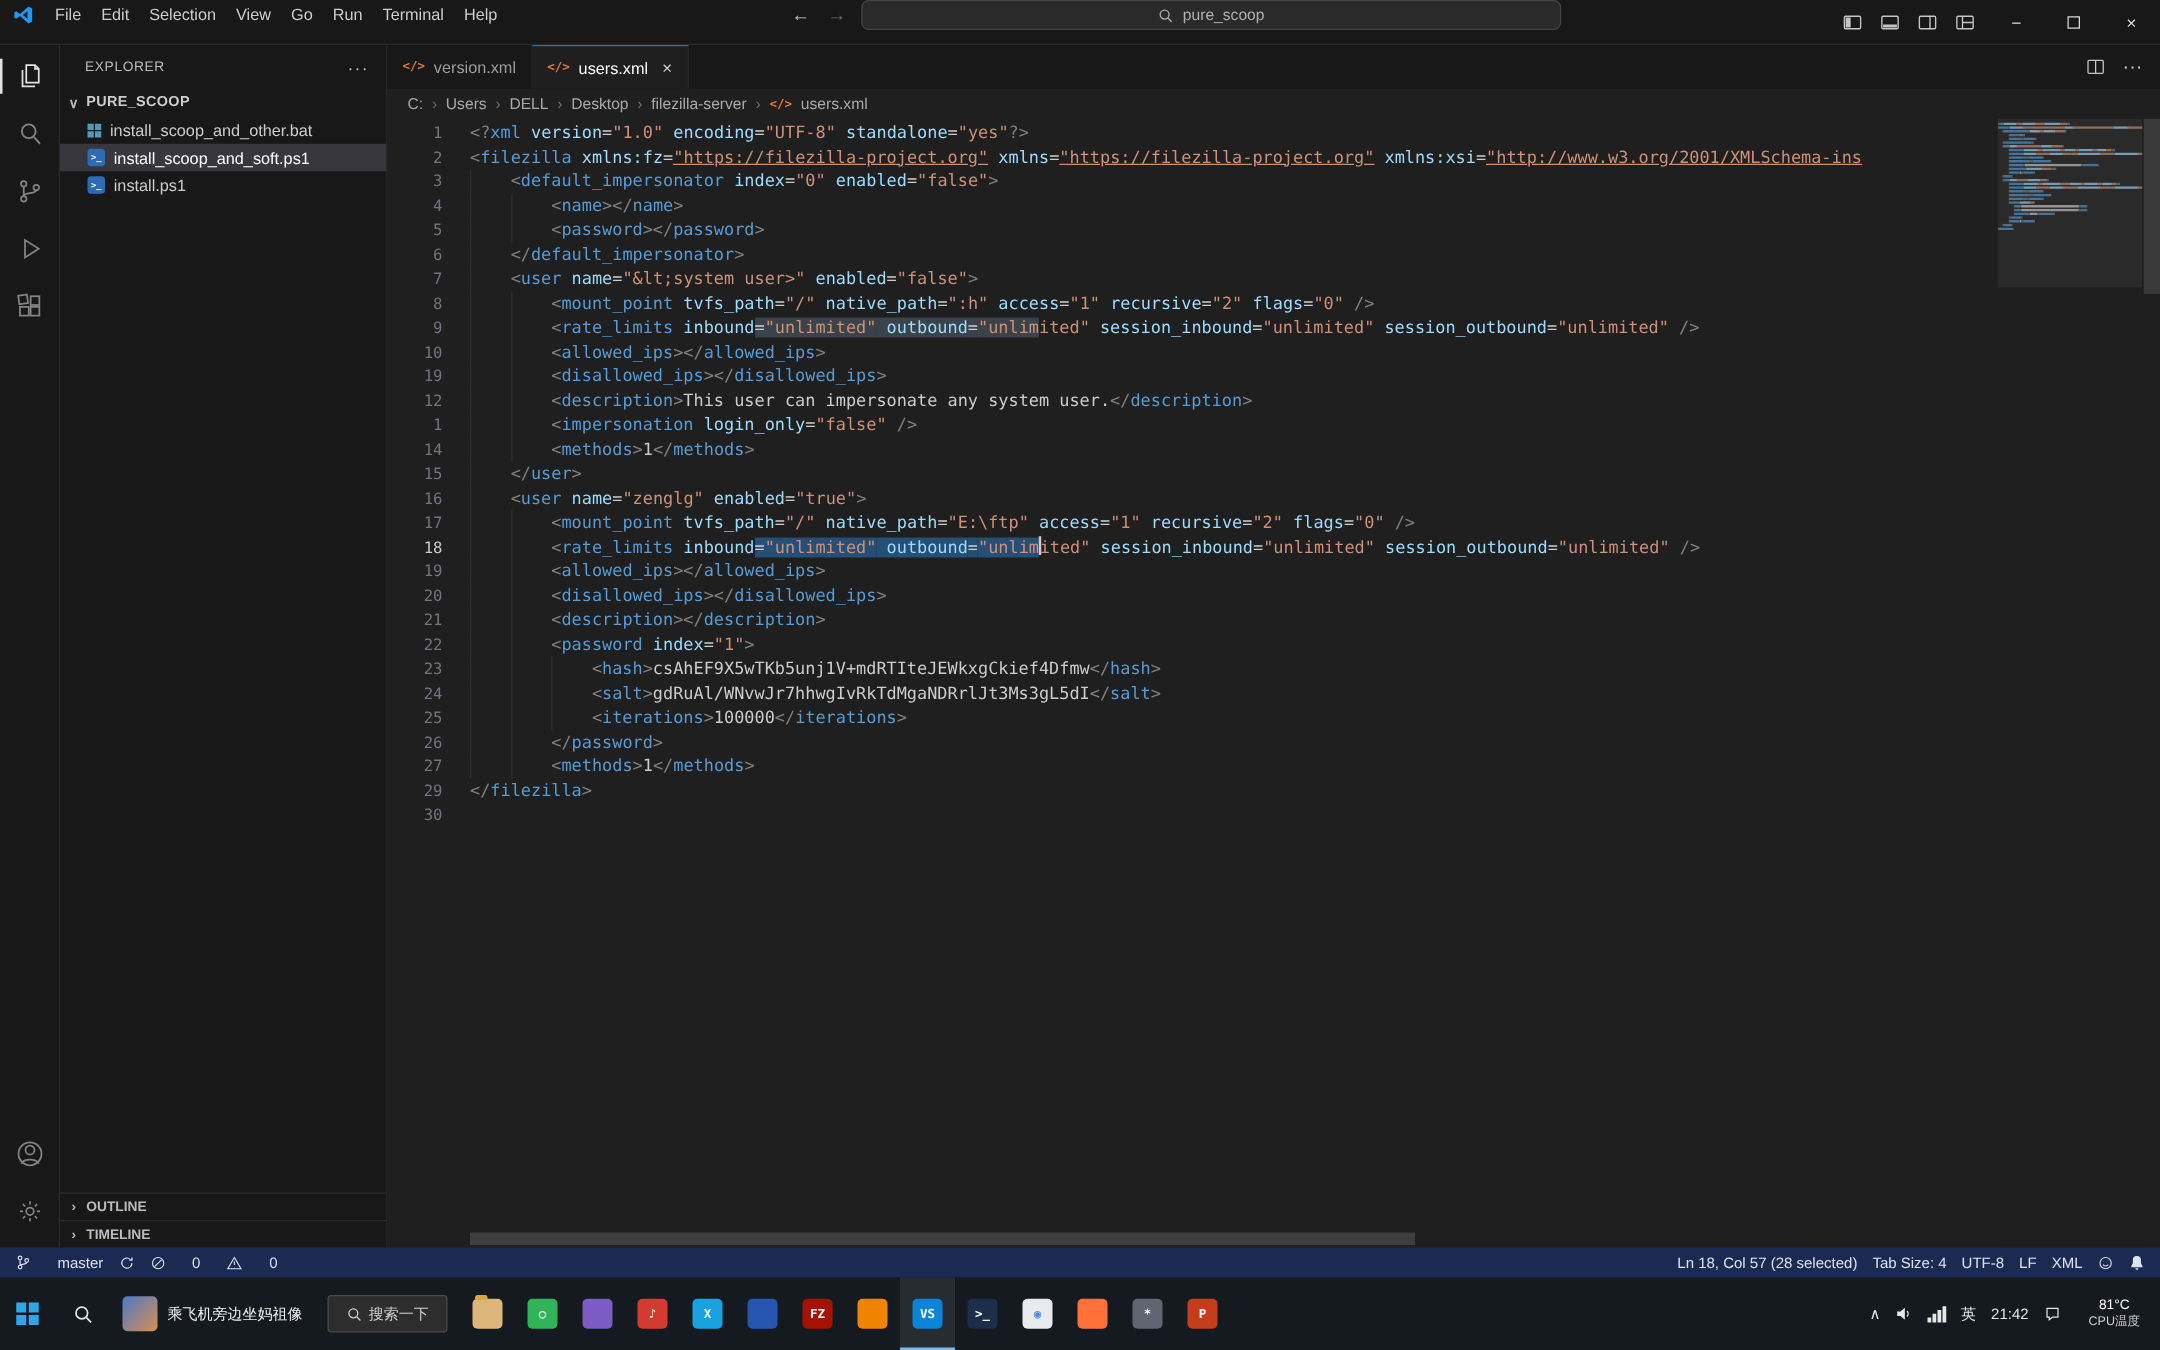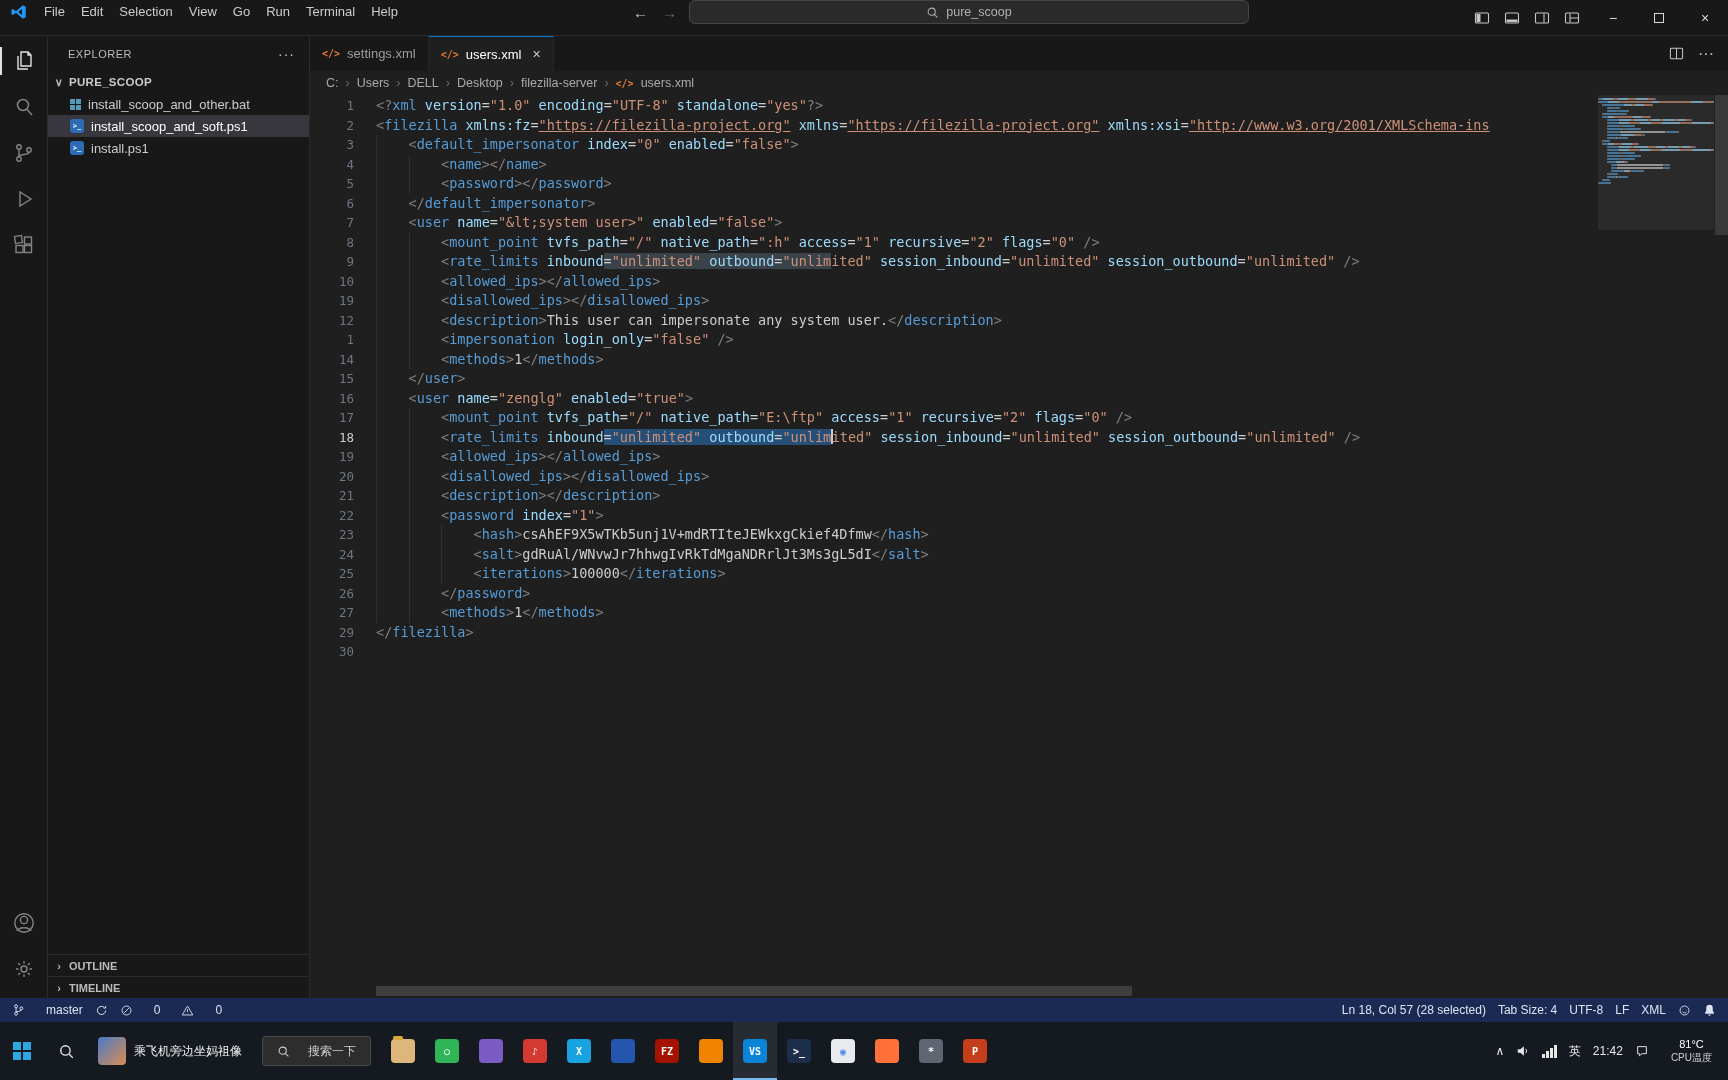--- a/index.html
+++ b/index.html
@@ -79,21 +79,21 @@
   .sb-item{display:flex;align-items:center;gap:21px;padding:0 6px;height:100%;white-space:nowrap;cursor:default}
 
   
   .taskbar{flex:0 0 48px;background:#151a21;display:flex;align-items:center;color:#e6e6e6}
   .tk-btn{width:44px;height:100%;display:flex;align-items:center;justify-content:center}
   .start-grid{display:grid;grid-template-columns:8px 8px;gap:1.5px}
   .start-grid span{width:8px;height:8px;background:#2ea8e5}
   .widget{display:flex;align-items:center;gap:8px;padding:0 10px;height:100%;max-width:200px}
   .widget-img{width:28px;height:28px;border-radius:4px;background:linear-gradient(135deg,#4b79c9,#d98e52);flex:0 0 28px}
   .widget-text{font-size:12px;color:#f0f0f0;white-space:nowrap;overflow:hidden}
-  .tb-search{display:flex;align-items:center;gap:18px;height:30px;padding:0 14px;background:#2d2d2d;border:1px solid #4a4a4a;border-radius:3px;color:#cfcfcf;font-size:12px;margin:14px 10px}
+  .tb-search{display:flex;align-items:center;gap:5px;height:30px;padding:0 14px;background:#2d2d2d;border:1px solid #4a4a4a;border-radius:3px;color:#cfcfcf;font-size:12px;margin:14px 10px}
   .apps{display:flex;height:100%}
   .app{width:44px;height:100%;display:flex;align-items:center;justify-content:center}
   .app.active{background:rgba(255,255,255,.08);box-shadow:inset 0 -2px 0 #76b9ed}
   .app-icon{width:24px;height:24px;border-radius:4px;display:flex;align-items:center;justify-content:center;font-size:10px;font-weight:bold;color:#fff;font-family:"DejaVu Sans Mono",monospace}
   .app-icon.folder{background:linear-gradient(#e6c16b,#d9a93f);position:relative}
   .app-icon.folder::before{content:"";position:absolute;top:-3px;left:2px;width:10px;height:4px;border-radius:2px 2px 0 0;background:#d9a93f}
   .tray{margin-left:auto;display:flex;align-items:center;gap:12px;padding-right:6px;font-size:12px}
   .tray-item{color:#e6e6e6;cursor:default}
   .net-bars{display:flex;align-items:flex-end;gap:1.5px}
   .net-bars span{width:2.5px;background:#e6e6e6;display:inline-block}
@@ -277,21 +277,21 @@
         <span class="chev">›</span>
         <span>TIMELINE</span>
       </div>
     </div>
   </div>
 
   <div class="editor-col">
     <div class="tabbar">
       <div class="tab">
         <span class="xml-glyph">&lt;/&gt;</span>
-        <span>settings.xml</span>
+        <span>version.xml</span>
       </div>
       <div class="tab active">
         <span class="xml-glyph">&lt;/&gt;</span>
         <span>users.xml</span>
         <span class="tab-close">×</span>
       </div>
       <div class="tab-actions">
         <span>
             <svg width="15" height="15" viewBox="0 0 16 16" fill="none" stroke="currentColor" stroke-width="1.1">
               <rect x="1.5" y="2.5" width="13" height="11" rx="1"></rect>

